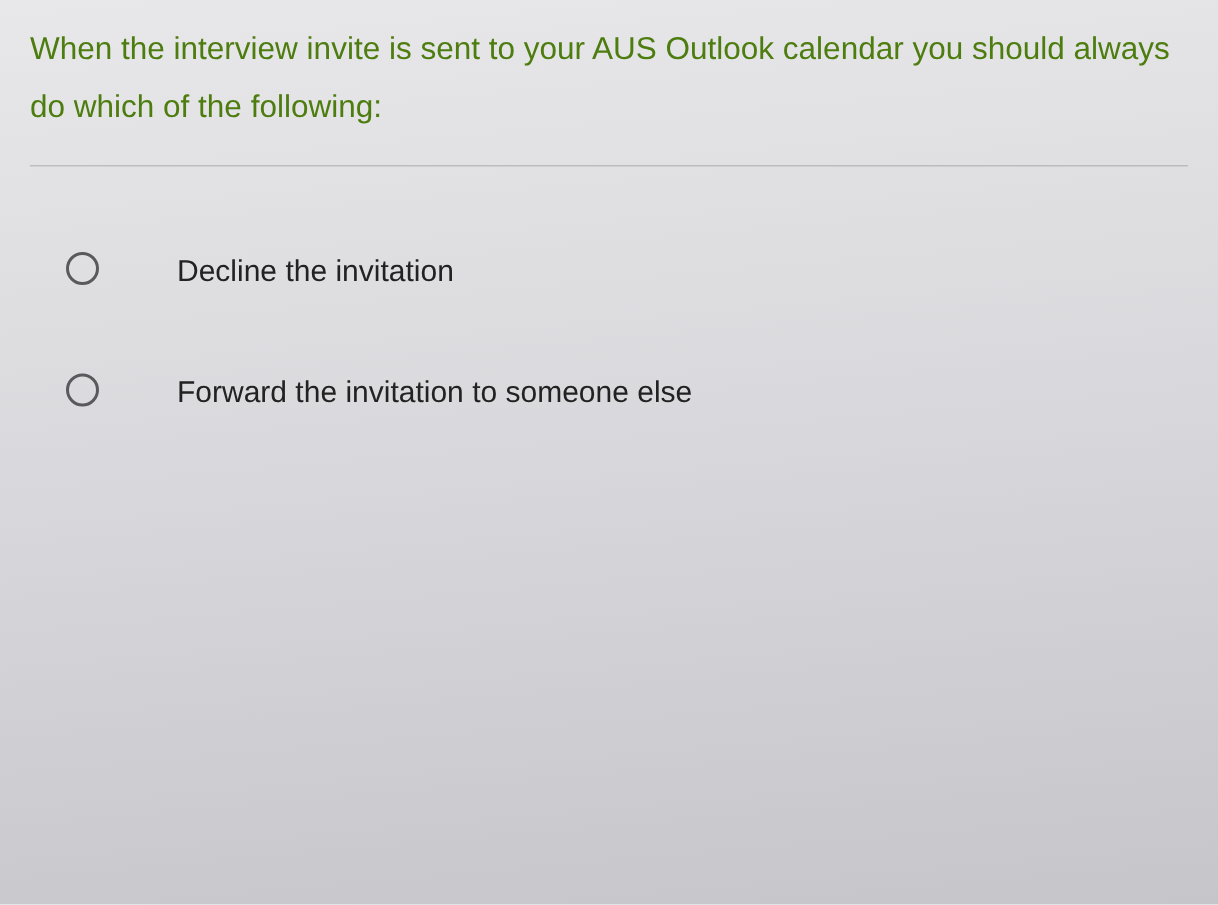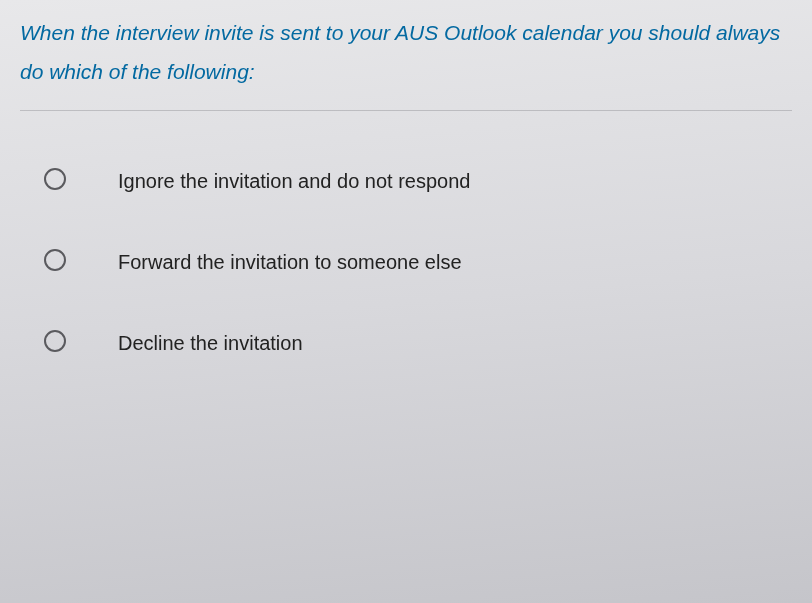--- a/index.html
+++ b/index.html
@@ -12,23 +12,22 @@
       height: 603px;
       font-family: Arial, Helvetica, sans-serif;
       background: linear-gradient(175deg, #e8e8ea 0%, #d8d8dc 50%, #c5c5ca 100%);
       padding: 14px 20px 20px 20px;
       color: #2a2a2a;
       overflow: hidden;
     }
     .question-text {
       font-size: 21px;
       line-height: 1.85;
-      color: #0369a1;
+      color: #4d7c0f;
       padding-bottom: 18px;
-      font-style: italic;
     }
     .divider {
       border: none;
       border-top: 1px solid rgba(120,120,125,0.35);
       margin-bottom: 30px;
     }
     .options {
       display: flex;
       flex-direction: column;
     }
@@ -57,29 +56,25 @@
   </style>
 </head>
 <body>
 
 <div class="question-text">When the interview invite is sent to your AUS Outlook calendar you should always do which of the following:</div>
 
 <hr class="divider">
 
 <div class="options">
 
+
   <label class="option-row">
     <span class="radio"></span>
-    <span class="option-label">Ignore the invitation and do not respond</span>
+    <span class="option-label">Decline the invitation</span>
   </label>
 
   <label class="option-row">
     <span class="radio"></span>
     <span class="option-label">Forward the invitation to someone else</span>
   </label>
 
-  <label class="option-row">
-    <span class="radio"></span>
-    <span class="option-label">Decline the invitation</span>
-  </label>
-
 
 </div>
 
 </body></html>

